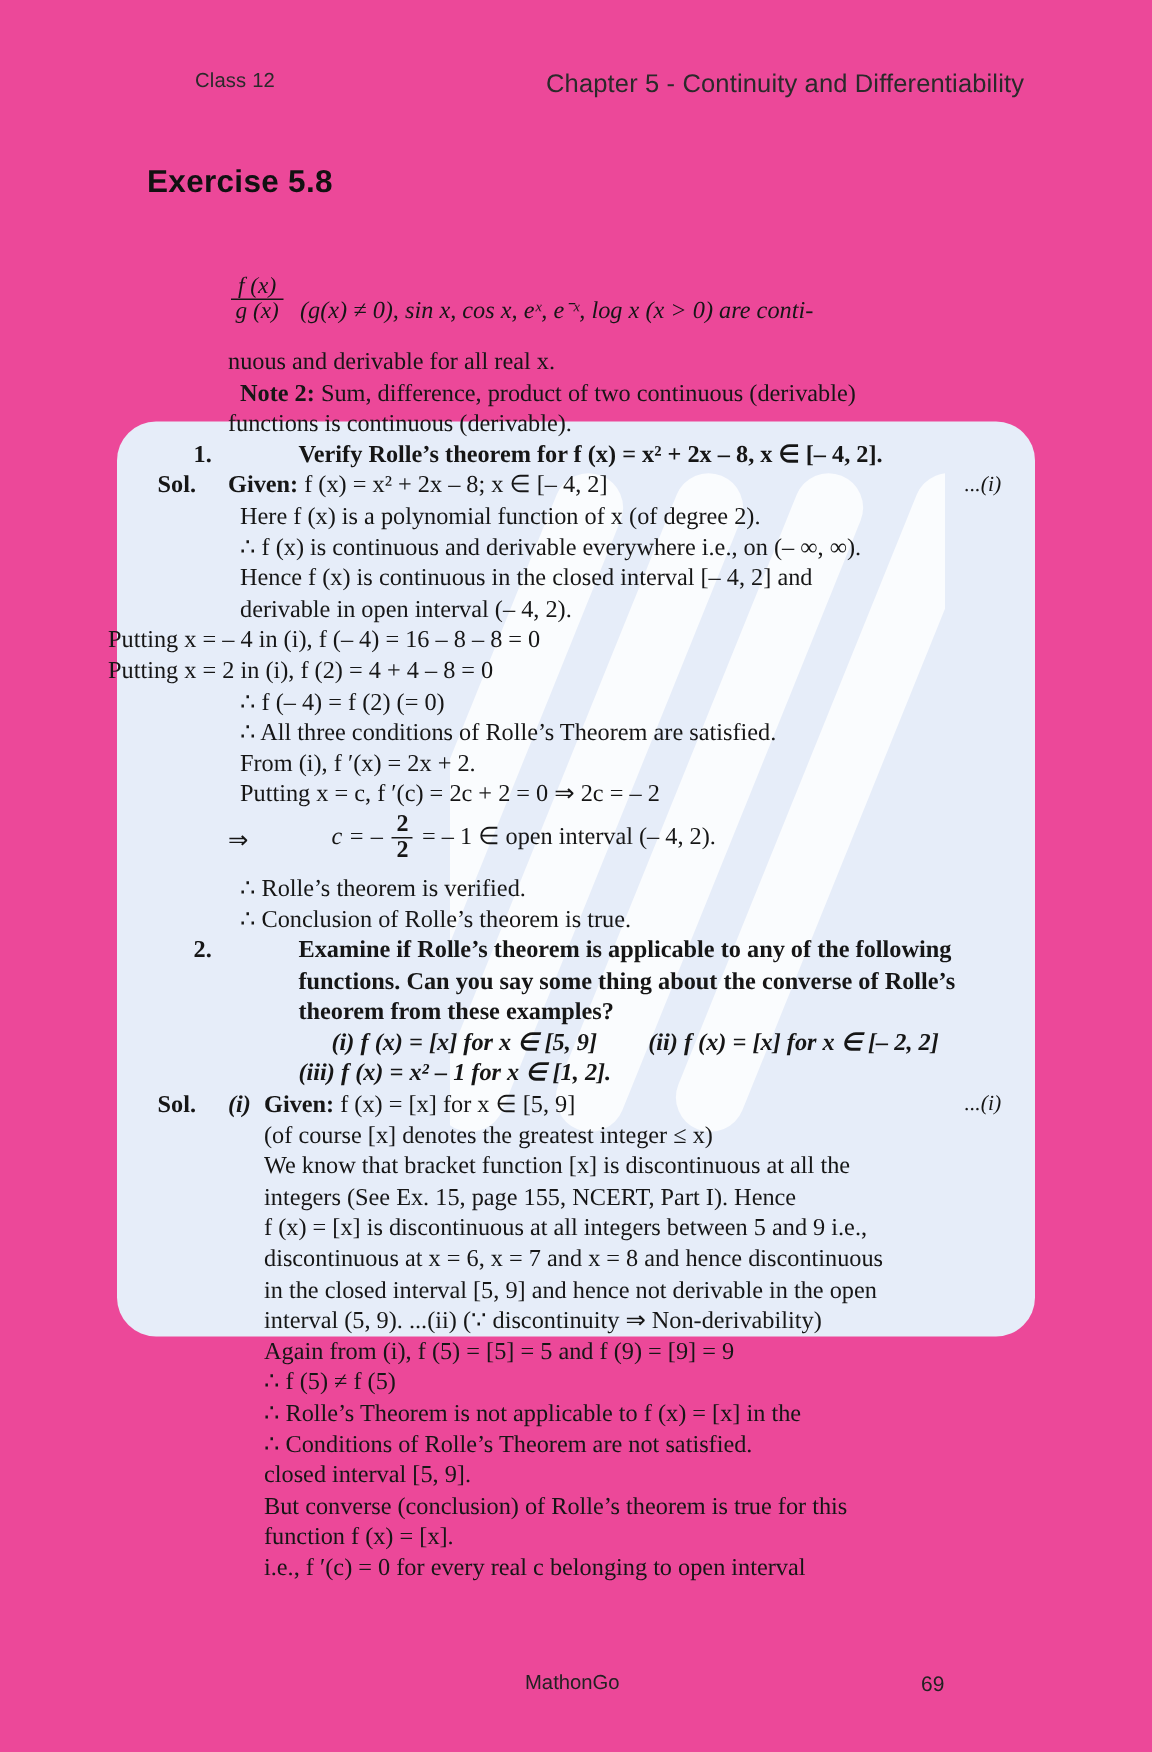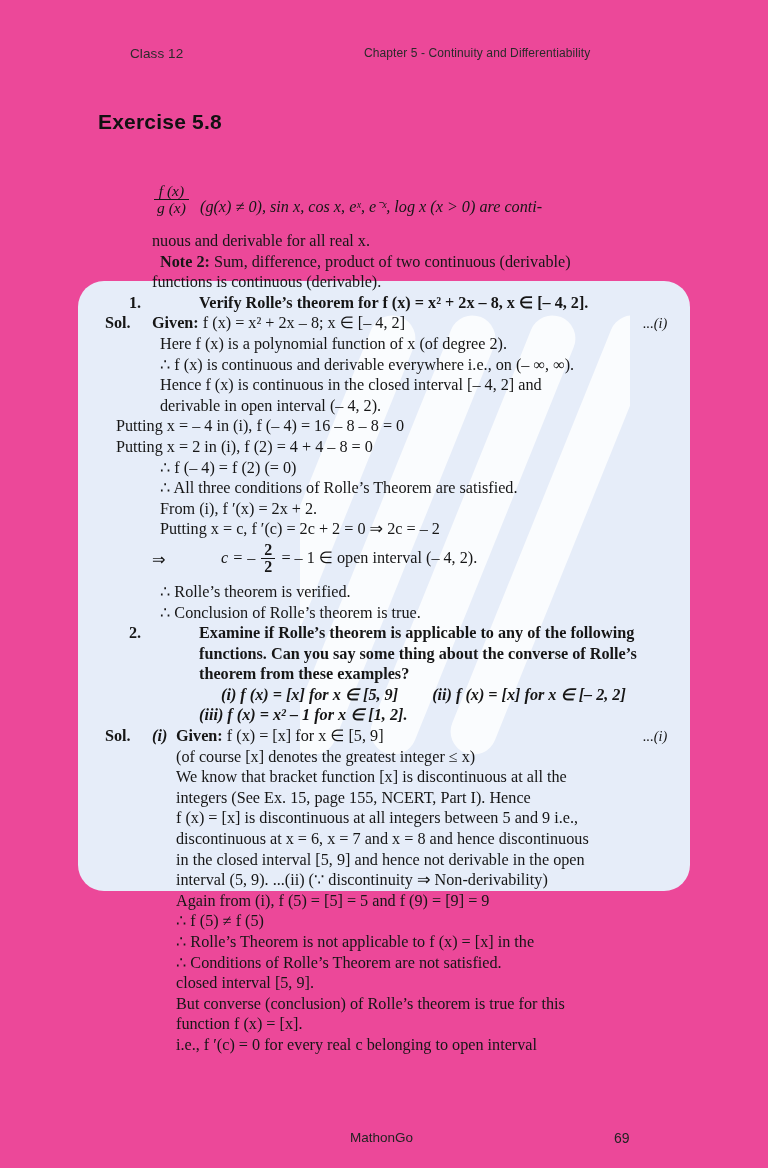--- a/index.html
+++ b/index.html
@@ -48,21 +48,21 @@
     left: 130px; top: 0;
     font-family: "Liberation Sans", sans-serif;
     font-size: 13.5px;
     color: #2a2a2a;
     letter-spacing: 0.1px;
   }
   .hdr-right {
     position: absolute;
     left: 364px; top: 0;
     font-family: "Liberation Sans", sans-serif;
-    font-size: 12px;
+    font-size: 17px;
     color: #2a2a2a;
     letter-spacing: 0.1px;
     white-space: nowrap;
   }
 
   
   #exercise-title {
     position: absolute;
     left: 98px;
     top: 110px;
@@ -115,21 +115,21 @@
   .tag {
     position: absolute;
     left: 643px;
     font-style: italic;
     font-size: 14.4px;
   }
 
   
   .i0  { padding-left: 152px; }
   .i1  { padding-left: 160px; }
-  .i2  { padding-left: 116px; }
+  .i2  { padding-left: 72px; }
   .i3  { padding-left: 176px; }
   .i4  { padding-left: 199px; }
   .i5  { padding-left: 221px; }
 
   b, .b { font-weight: bold; }
   i, .it { font-style: italic; }
 
   
   .frac {
     display: inline-block;
@@ -165,21 +165,21 @@
 
   
   #c-line {
     position: relative;
     height: 42px;
   }
   #c-arrow { position: absolute; left: 152px; top: 10px; }
   #c-body  { position: absolute; left: 221px; top: 2px; white-space: nowrap; }
 
   
-  #footer { position: absolute; left: 0; right: 0; bottom: 18px; height: 20px; z-index: 5; }
+  #footer { position: absolute; left: 0; right: 0; bottom: 34px; height: 20px; z-index: 5; }
   .ftr-brand {
     position: absolute;
     left: 350px; top: 0;
     font-family: "Liberation Sans", sans-serif;
     font-size: 13.5px;
     color: #222;
   }
   .ftr-page {
     position: absolute;
     left: 614px; top: 0;

